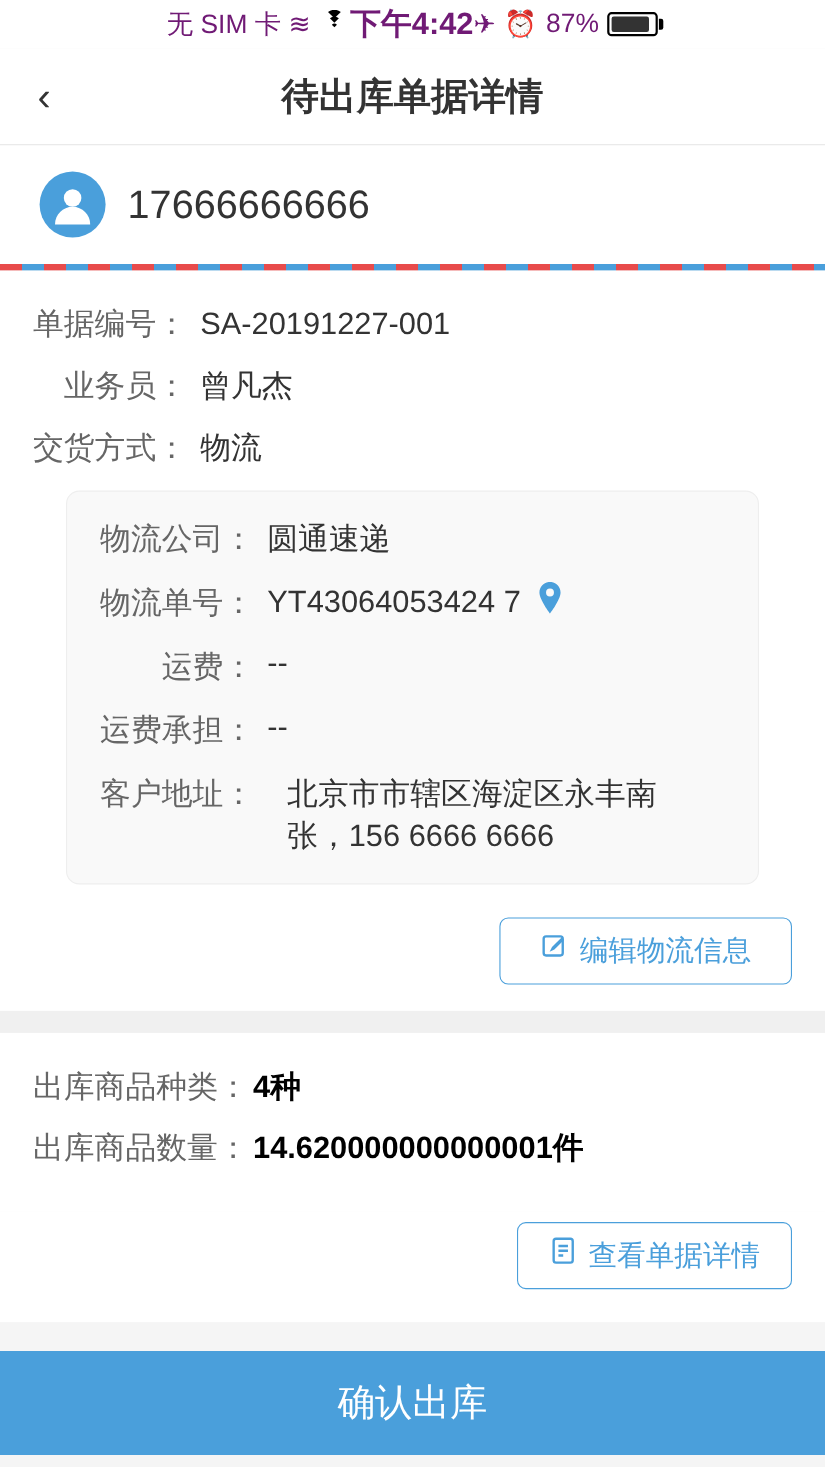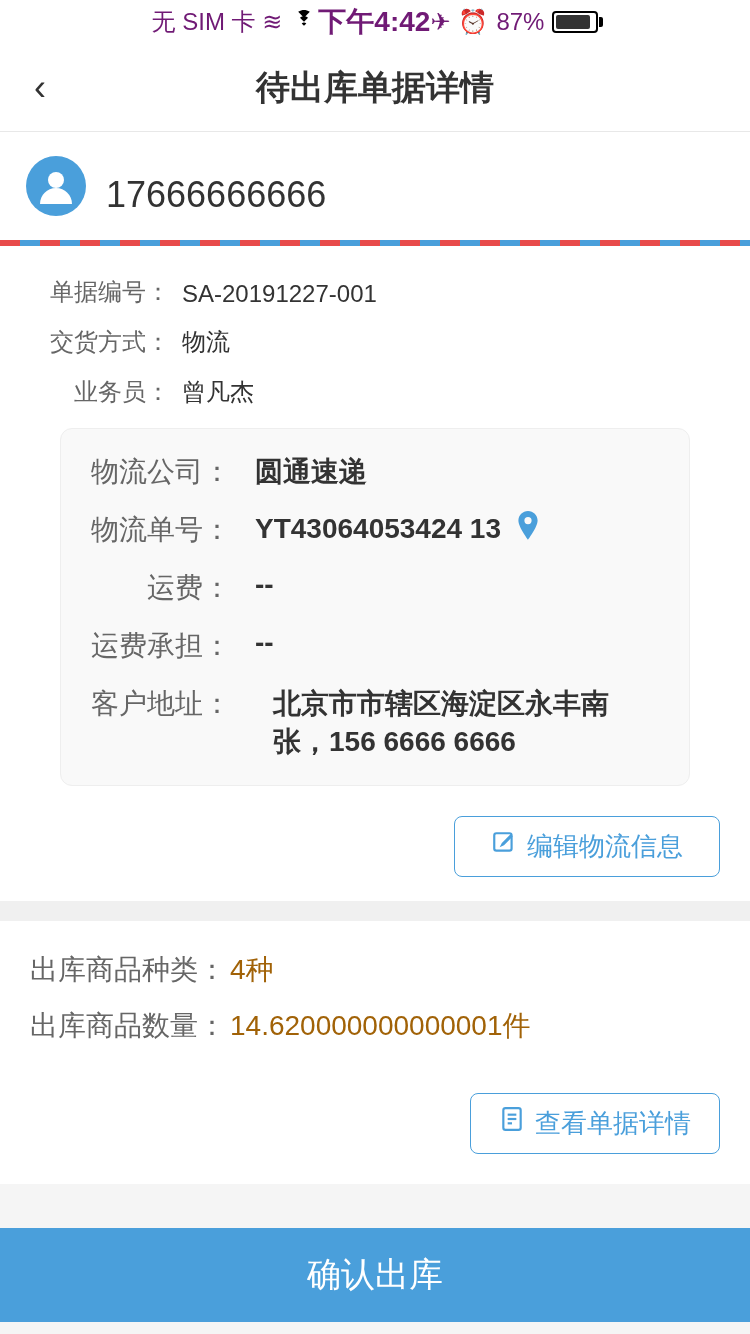--- a/index.html
+++ b/index.html
@@ -74,23 +74,23 @@
     }
     .nav-title {
       font-size: 34px;
       font-weight: 600;
       color: #333;
     }
 
     
     .customer-header {
       background: #fff;
-      padding: 24px 26px;
-      display: flex;
-      align-items: flex-end;
+      padding: 24px 36px;
+      display: flex;
+      align-items: center;
       gap: 20px;
       border-bottom: none;
     }
     .avatar {
       width: 60px; height: 60px;
       border-radius: 50%;
       background: #4a9fdb;
       display: flex; align-items: center; justify-content: center;
     }
     .avatar svg { width: 40px; height: 40px; fill: #fff; }
@@ -113,23 +113,23 @@
     }
 
     
     .info-section {
       background: #fff;
       padding: 30px 30px 24px 30px;
       margin-top: 0;
     }
     .info-row {
       display: flex;
-      align-items: flex-end;
+      align-items: center;
       margin-bottom: 18px;
-      font-size: 24px;
+      font-size: 28px;
     }
     .info-label {
       color: #666;
       min-width: 140px;
       text-align: right;
       flex-shrink: 0;
     }
     .info-value {
       color: #333;
       margin-left: 12px;
@@ -152,27 +152,26 @@
     }
     .logistics-row:last-child { margin-bottom: 0; gap: 18px; }
     .logistics-label {
       color: #666;
       min-width: 140px;
       text-align: right;
       flex-shrink: 0;
     }
     .logistics-value {
       color: #333;
-      margin-left: 24px;
+      margin-left: 12px;
       flex: 1;
       display: flex;
       align-items: center;
       gap: 12px;
       flex-wrap: wrap;
-      font-weight: bold;
     }
     .location-icon {
       display: inline-flex;
       align-items: center;
       justify-content: center;
       color: #4a9fdb;
       font-size: 32px;
     }
 
     
@@ -210,21 +209,22 @@
       display: flex;
       align-items: center;
       margin-bottom: 18px;
       font-size: 28px;
     }
     .goods-label {
       color: #666;
       min-width: 200px;
     }
     .goods-value {
-      color: #a16207;
+      color: #000000;
+      font-weight: bold;
     }
 
     
     .view-btn-wrap {
       display: flex;
       justify-content: flex-end;
       padding: 10px 30px 30px 30px;
       background: #fff;
     }
     .view-btn {
@@ -301,37 +301,37 @@
 </div>
 
 <div class="dashed-divider"></div>
 
 <div class="info-section">
   <div class="info-row">
     <span class="info-label">单据编号：</span>
     <span class="info-value">SA-20191227-001</span>
   </div>
   <div class="info-row">
+    <span class="info-label">业务员：</span>
+    <span class="info-value">曾凡杰</span>
+  </div>
+  <div class="info-row">
     <span class="info-label">交货方式：</span>
     <span class="info-value">物流</span>
   </div>
-  <div class="info-row">
-    <span class="info-label">业务员：</span>
-    <span class="info-value">曾凡杰</span>
-  </div>
 
   <div class="logistics-card">
     <div class="logistics-row">
       <span class="logistics-label">物流公司：</span>
       <span class="logistics-value">圆通速递</span>
     </div>
     <div class="logistics-row">
       <span class="logistics-label">物流单号：</span>
       <span class="logistics-value">
-        <span>YT43064053424 13</span>
+        <span>YT43064053424 7</span>
         <span class="location-icon">
           <svg width="30" height="36" viewBox="0 0 24 30" fill="#4a9fdb">
             <path d="M12 0C7.589 0 4 3.589 4 8c0 5.5 8 16 8 16S20 13.5 20 8c0-4.411-3.589-8-8-8zm0 11a3 3 0 110-6 3 3 0 010 6z"></path>
           </svg>
         </span>
       </span>
     </div>
     <div class="logistics-row">
       <span class="logistics-label">运费：</span>
       <span class="logistics-value">--</span>

